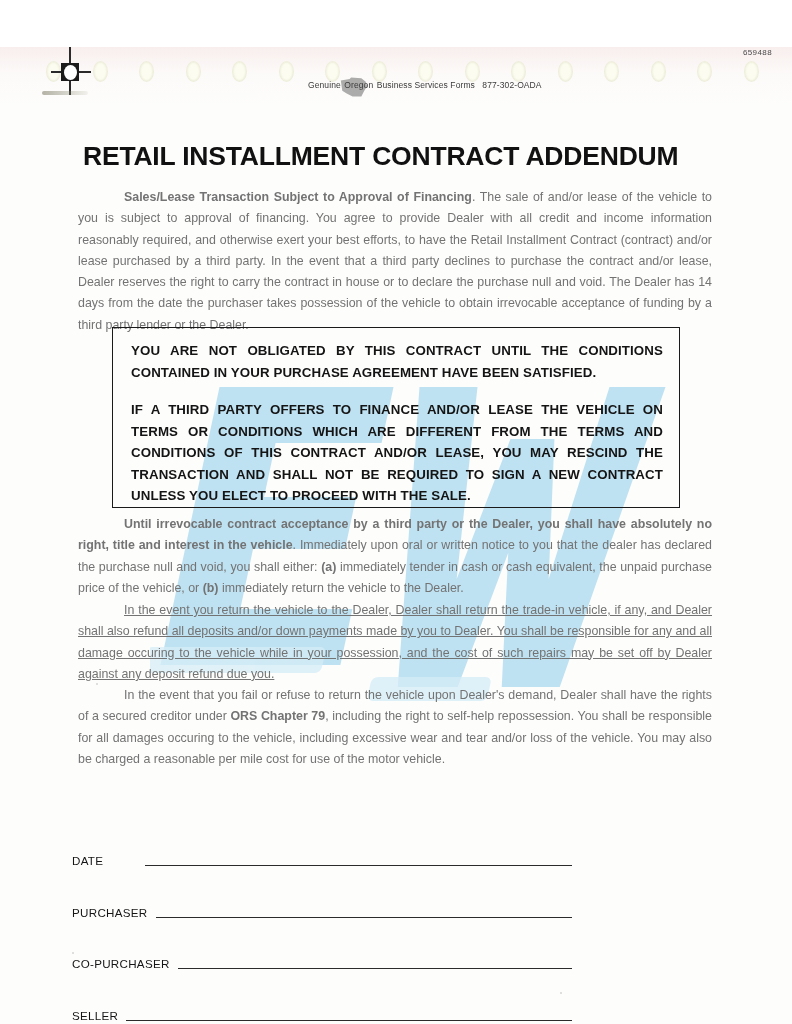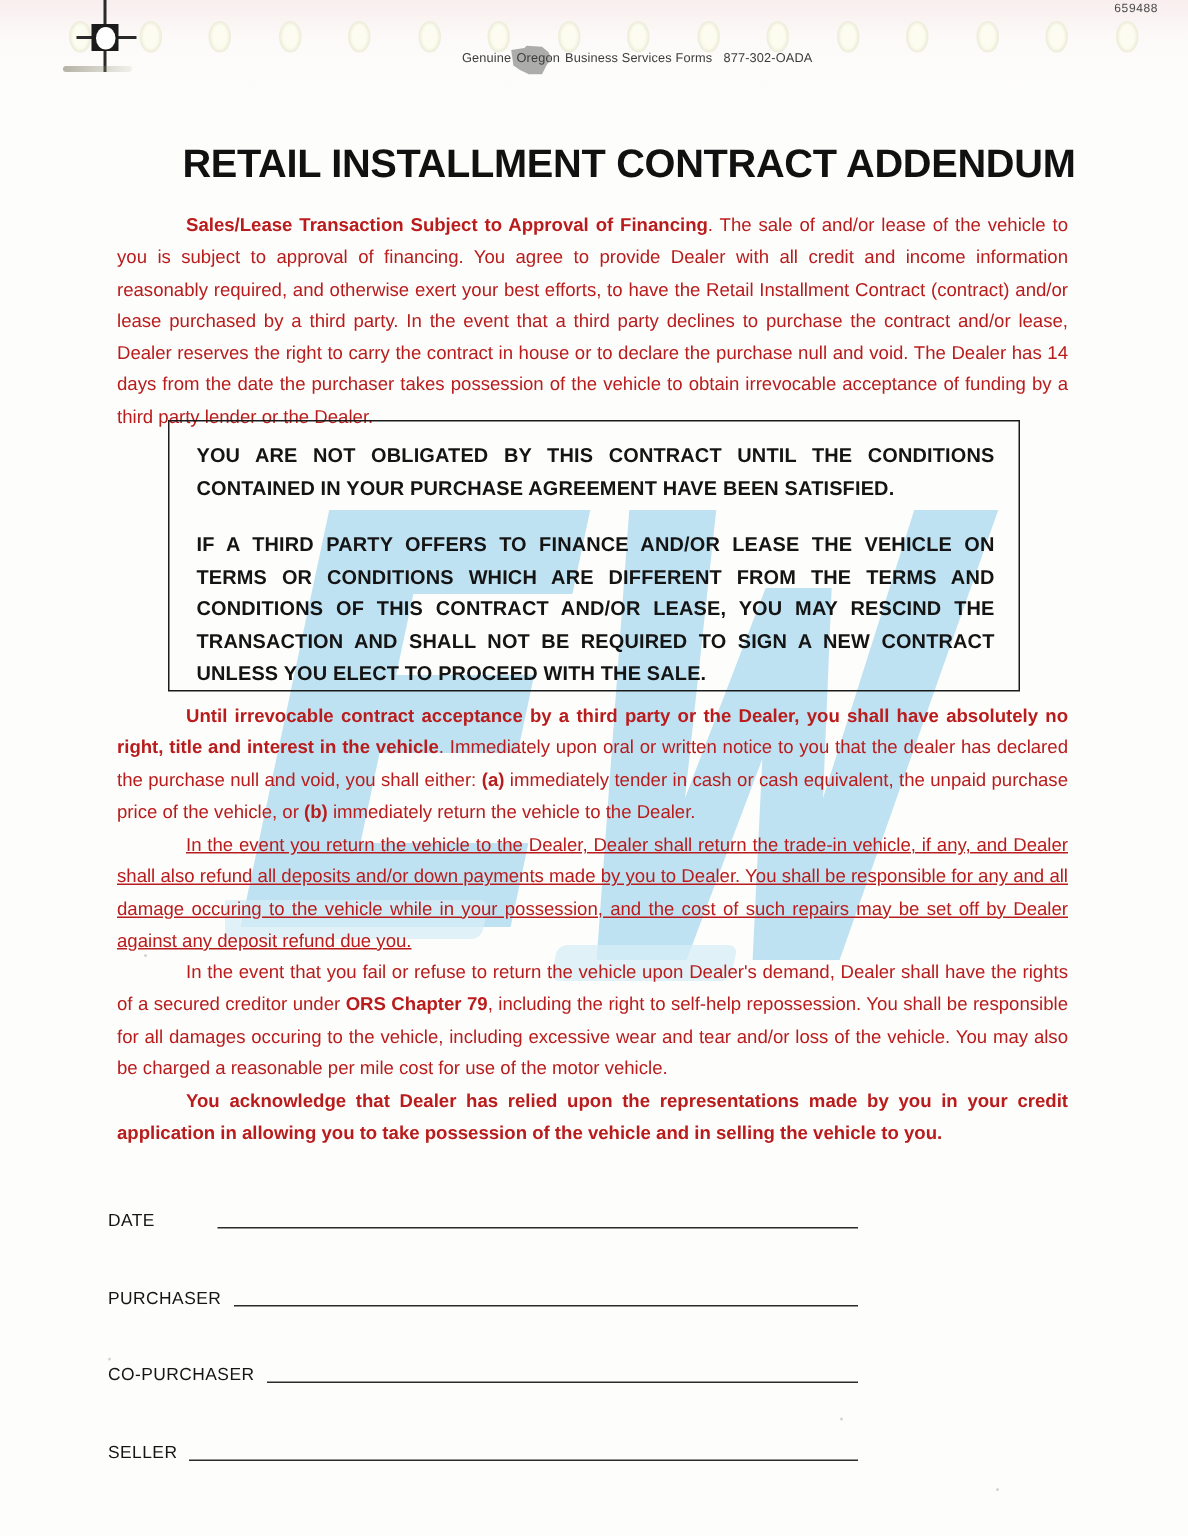--- a/index.html
+++ b/index.html
@@ -15,20 +15,21 @@
     color: #1a1a1a;
     position: relative;
     overflow: hidden;
   }
 
   
   #page {
     position: absolute;
     inset: 0;
     background: #fdfdfc;
+    margin-top: 47px;
   }
 
   
   .scan-tint {
     position: absolute;
     left: 0;
     top: 0;
     width: 792px;
     height: 60px;
     background: linear-gradient(180deg, rgba(244,226,226,0.55) 0%, rgba(250,243,240,0.25) 45%, rgba(255,255,255,0) 100%);
@@ -162,31 +163,30 @@
   .doc-title {
     position: absolute;
     left: 83px;
     top: 94px;
     width: 634px;
     font-size: 26.5px;
     font-weight: bold;
     letter-spacing: -0.2px;
     color: #111;
     white-space: nowrap;
-    text-align: right;
   }
 
   .para {
     position: absolute;
     left: 78px;
     width: 634px;
     font-size: 12.4px;
     line-height: 21.3px;
     text-align: justify;
-    color: #b91c1c;
+    color: #737373;
   }
   .para .lead {
     padding-left: 46px;
   }
   .para b, .para strong {
     font-weight: bold;
   }
 
   
   .notice-box {
@@ -339,21 +339,21 @@
 
     <div class="para" style="top:553px;text-decoration:underline;">
       <span class="lead"></span><span>In the event you return the vehicle to the Dealer, Dealer shall return the trade-in vehicle, if any, and Dealer shall also refund all deposits and/or down payments made by you to Dealer.  You shall be responsible for any and all damage occuring to the vehicle while in your possession, and the cost of such repairs may be set off by Dealer against any deposit refund due you.</span>
     </div>
 
     <div class="para" style="top:638px;">
       <span class="lead"></span><span>In the event that you fail or refuse to return the vehicle upon Dealer's demand, Dealer shall have the rights of a secured creditor under </span><b>ORS Chapter 79</b><span>, including the right to self-help repossession.  You shall be responsible for all damages occuring to the vehicle, including excessive wear and tear and/or loss of the vehicle. You may also be charged a reasonable per mile cost for use of the motor vehicle.</span>
     </div>
 
     <div class="para" style="top:724px;">
-      <span class="lead"></span><b>You acknowledge that Dealer has relied upon the representations made by you in your credit application in allowing you to take possession of the vehicle and in selling the vehicle to you.</b>
+      <span class="lead"></span>
     </div>
 
     <div class="sig-block" id="sig-block">
         <div class="sig-row" style="top: 808px; gap: 34px;">
           <div class="sig-label">DATE</div>
           <div class="sig-line"></div>
         </div>
         <div class="sig-row" style="top: 860px;">
           <div class="sig-label">PURCHASER</div>
           <div class="sig-line"></div>

